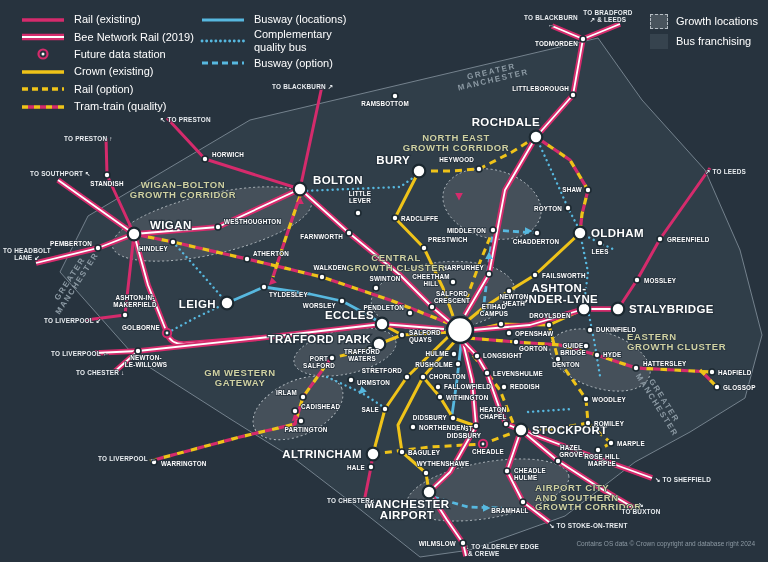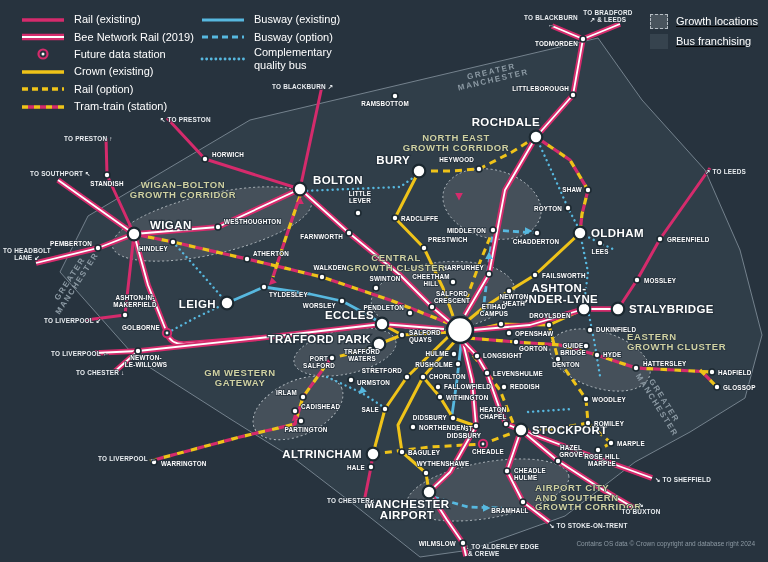--- a/index.html
+++ b/index.html
@@ -377,45 +377,45 @@
         <svg width="46" height="14" class="legend-swatch">
           <path d="M2,7 L44,7" stroke="#EFC319" stroke-width="3.4" fill="none" stroke-dasharray="6 4" stroke-linecap="butt"></path>
         </svg>
         <span class="legend-label">Rail (option)</span>
       </div>
       <div class="legend-row">
         <svg width="46" height="14" class="legend-swatch">
           <path d="M2,7 L44,7" stroke="#EFC319" stroke-width="3.6" fill="none" stroke-dasharray="6 6" stroke-linecap="butt"></path>
           <path d="M2,7 L44,7" stroke="#D52B6C" stroke-width="3.6" fill="none" stroke-dasharray="6 6" stroke-dashoffset="6" stroke-linecap="butt"></path>
         </svg>
-        <span class="legend-label">Tram-train (station)</span>
+        <span class="legend-label">Tram-train (quality)</span>
       </div>
     </div>
   <div class="legend-col" id="legend-middle" style="left:200px;top:11px;">
       <div class="legend-row">
         <svg width="46" height="14" class="legend-swatch">
           <path d="M2,7 L44,7" stroke="#57B8DF" stroke-width="3.2" fill="none" stroke-linecap="butt"></path>
         </svg>
-        <span class="legend-label">Busway (existing)</span>
-      </div>
-      <div class="legend-row">
-        <svg width="46" height="14" class="legend-swatch">
-          <path d="M2,7 L44,7" stroke="#57B8DF" stroke-width="3.2" fill="none" stroke-dasharray="6 4" stroke-linecap="butt"></path>
-        </svg>
-        <span class="legend-label">Busway (option)</span>
+        <span class="legend-label">Busway (locations)</span>
       </div>
       <div class="legend-row tall">
         <svg width="46" height="14" class="legend-swatch">
           <path d="M2,7 L44,7" stroke="#57B8DF" stroke-width="2.8" fill="none" stroke-dasharray="0.1 4.5" stroke-linecap="round"></path>
         </svg>
         <span class="legend-label">Complementary
 quality bus</span>
       </div>
+      <div class="legend-row">
+        <svg width="46" height="14" class="legend-swatch">
+          <path d="M2,7 L44,7" stroke="#57B8DF" stroke-width="3.2" fill="none" stroke-dasharray="6 4" stroke-linecap="butt"></path>
+        </svg>
+        <span class="legend-label">Busway (option)</span>
+      </div>
     </div>
-  <div class="legend-col" id="legend-right" style="left:650px;top:11px;text-decoration:underline;">
+  <div class="legend-col" id="legend-right" style="left:650px;top:11px;">
       <div class="legend-row" style="height: 20px;">
         <div class="patch growth"></div>
         <span class="legend-label">Growth locations</span>
       </div>
       <div class="legend-row" style="height: 20px;">
         <div class="patch franchise"></div>
         <span class="legend-label">Bus franchising</span>
       </div>
     </div>
 </div>

